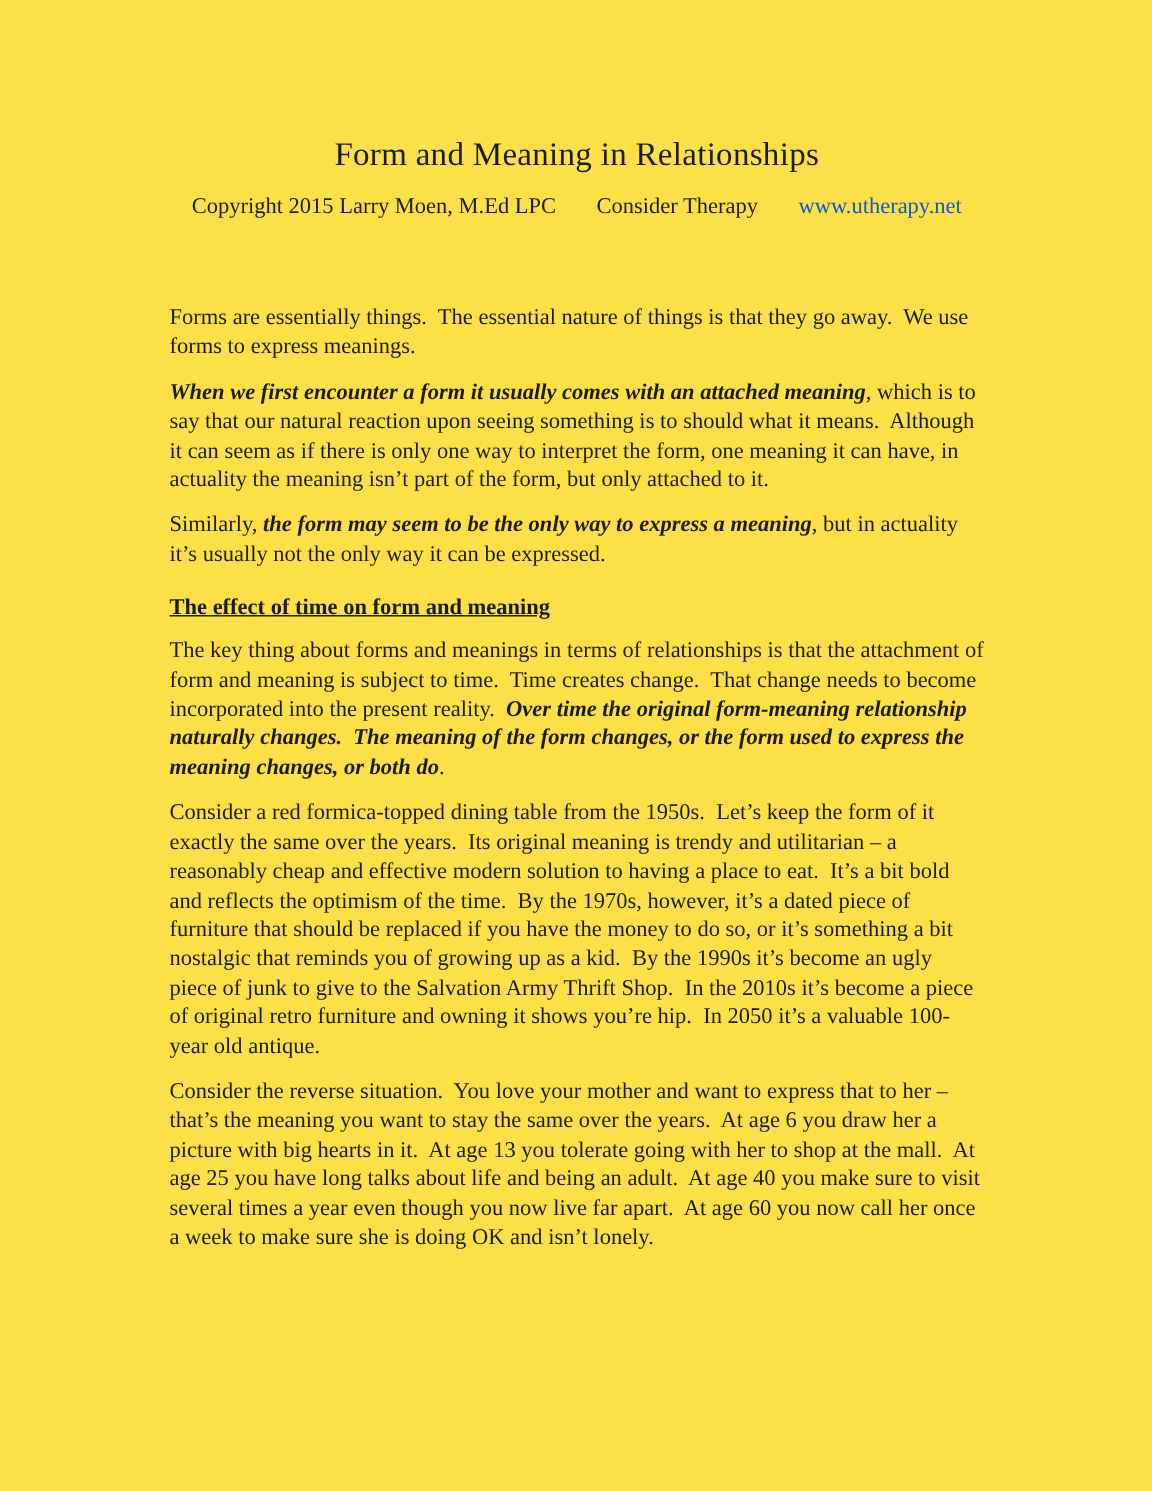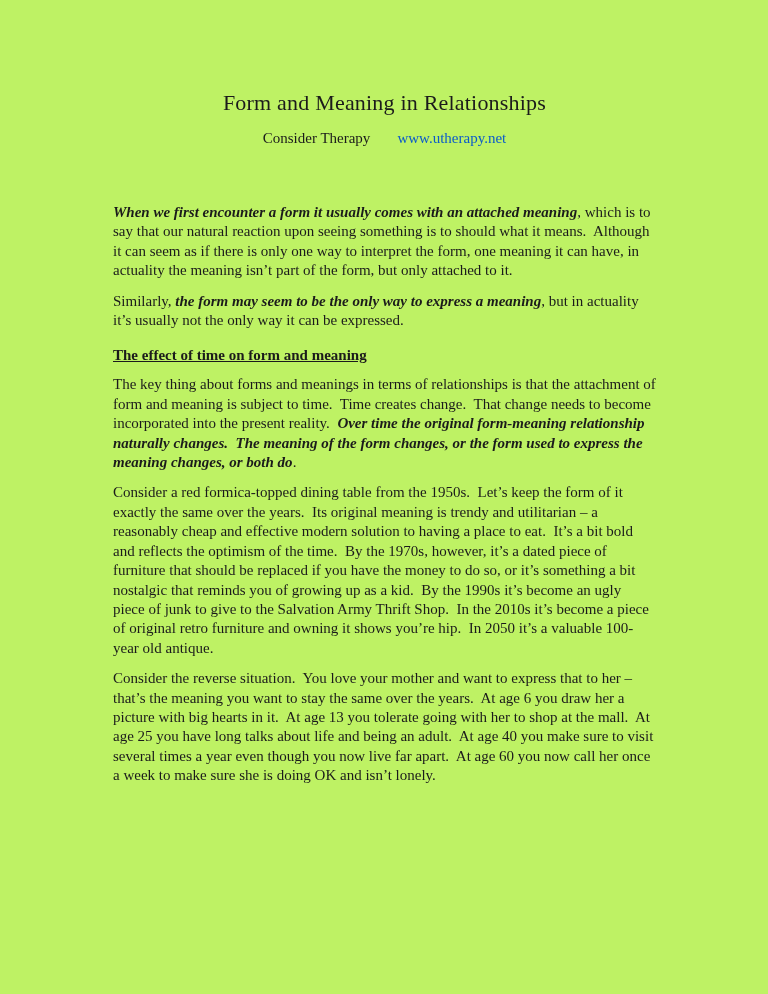--- a/index.html
+++ b/index.html
@@ -5,21 +5,21 @@
   html, body {
     margin: 0;
     padding: 0;
     background: #ffffff;
   }
   .page {
     position: relative;
     width: 768px;
     height: 994px;
     margin: 0 auto;
-    background: #bef264;
+    background: #fde047;
     font-family: "Liberation Serif", "DejaVu Serif", serif;
     color: #1b1b1b;
     overflow: hidden;
     box-sizing: border-box;
     padding: 90px 112px 0 113px;
   }
   .doc-title {
     font-size: 22px;
     font-weight: normal;
     text-align: center;
@@ -57,23 +57,24 @@
     font-style: italic;
   }
 </style>
 </head>
 <body>
 
 <div class="page">
 
   <h1 class="doc-title">Form and Meaning in Relationships</h1>
 
-  <div class="byline"><span>Consider Therapy</span><a>www.utherapy.net</a></div>
+  <div class="byline"><span>Copyright 2015 Larry Moen, M.Ed LPC</span><span>Consider Therapy</span><a>www.utherapy.net</a></div>
 
 
+  <p class="para"><span>Forms are essentially things.  The essential nature of things is that they go away.  We use forms to express meanings.</span></p>
 
   <p class="para"><span class="b">When we first encounter a form it usually comes with an attached meaning</span><span>, which is to say that our natural reaction upon seeing something is to should what it means.  Although it can seem as if there is only one way to interpret the form, one meaning it can have, in actuality the meaning isn’t part of the form, but only attached to it.</span></p>
 
   <p class="para"><span>Similarly, </span><span class="b">the form may seem to be the only way to express a meaning</span><span>, but in actuality it’s usually not the only way it can be expressed.</span></p>
 
   <h2 class="heading">The effect of time on form and meaning</h2>
 
   <p class="para"><span>The key thing about forms and meanings in terms of relationships is that the attachment of form and meaning is subject to time.  Time creates change.  That change needs to become incorporated into the present reality.  </span><span class="b">Over time the original form-meaning relationship naturally changes.  The meaning of the form changes, or the form used to express the meaning changes, or both do</span><span>.</span></p>
 
   <p class="para"><span>Consider a red formica-topped dining table from the 1950s.  Let’s keep the form of it exactly the same over the years.  Its original meaning is trendy and utilitarian – a reasonably cheap and effective modern solution to having a place to eat.  It’s a bit bold and reflects the optimism of the time.  By the 1970s, however, it’s a dated piece of furniture that should be replaced if you have the money to do so, or it’s something a bit nostalgic that reminds you of growing up as a kid.  By the 1990s it’s become an ugly piece of junk to give to the Salvation Army Thrift Shop.  In the 2010s it’s become a piece of original retro furniture and owning it shows you’re hip.  In 2050 it’s a valuable 100-year old antique.</span></p>

